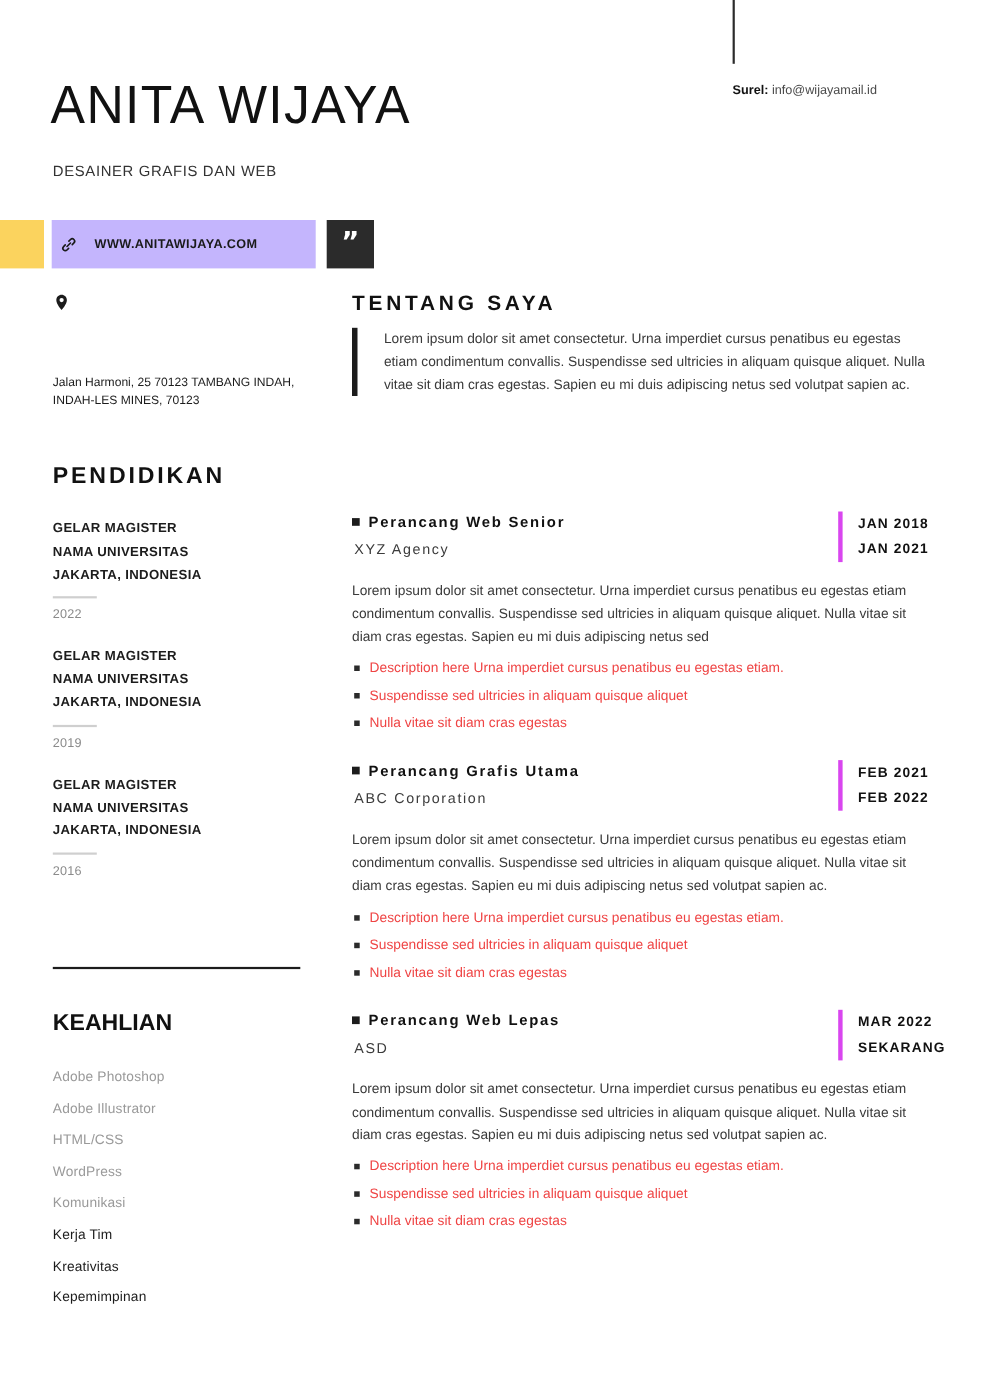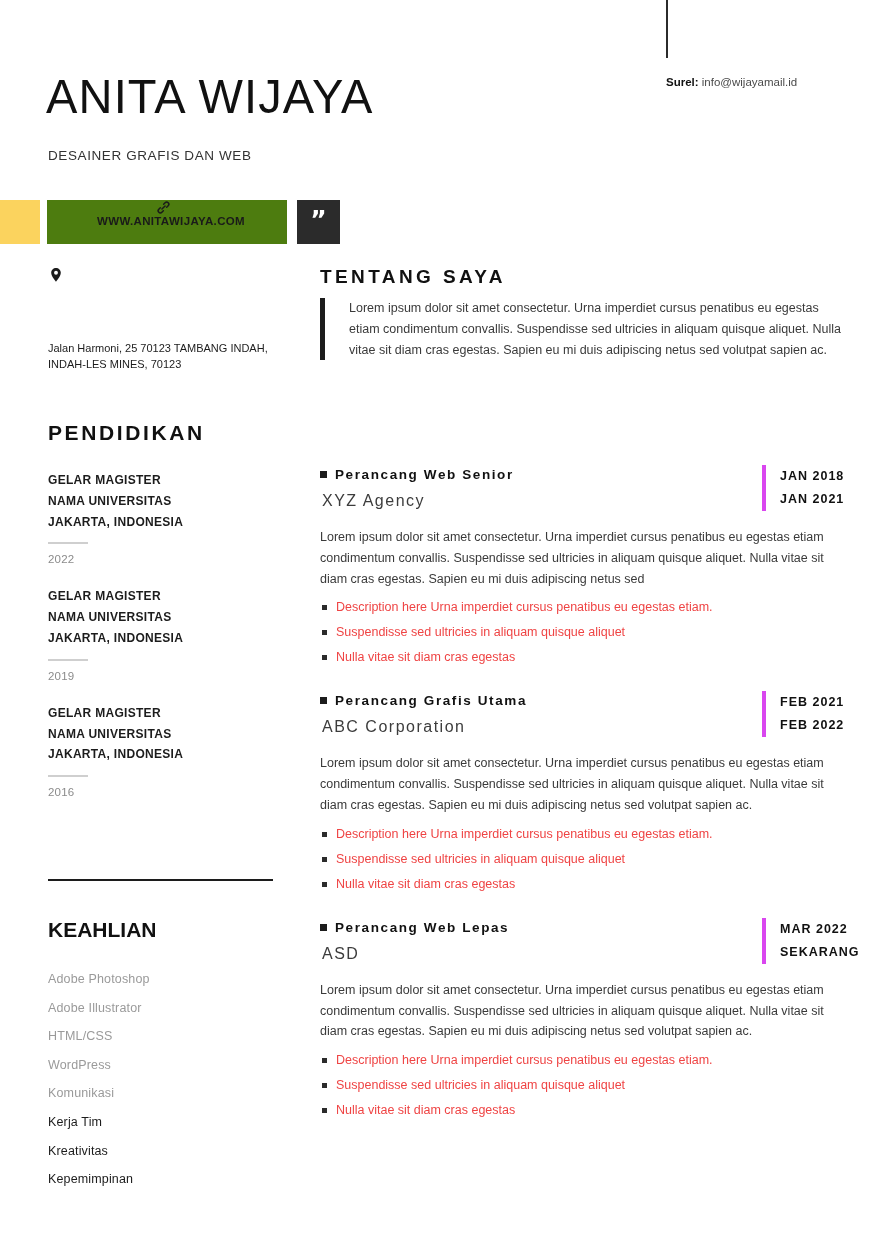--- a/index.html
+++ b/index.html
@@ -74,25 +74,24 @@
   .yellow-left {
     position: absolute;
     left: 0; top: 200px;
     width: 40px; height: 44px;
     background: #FBD35E;
   }
   .yellow-main {
     position: absolute;
     left: 47px; top: 200px;
     width: 240px; height: 44px;
-    background: #4d7c0f;
+    background: #c4b5fd;
     display: flex;
     align-items: center;
     padding-left: 8px;
-    flex-direction: column;
   }
   .link-icon {
     width: 15px; height: 15px;
     display: inline-block;
     flex: 0 0 auto;
     margin-right: 16px;
   }
   .website-text {
     font-size: 11.5px;
     font-weight: 700;
@@ -230,21 +229,21 @@
     align-items: center;
   }
   .sq {
     width: 7px; height: 7px;
     background: #1c1c1c;
     display: inline-block;
     margin-right: 8px;
     flex: 0 0 auto;
   }
   .job-company {
-    font-size: 16px;
+    font-size: 13px;
     letter-spacing: 1.5px;
     color: #3c3c3c;
     margin-top: 8px;
     margin-left: 2px;
   }
 
   .job-dates {
     flex: 0 0 auto;
     padding-left: 14px;
     border-left: 4px solid #d946ef;

